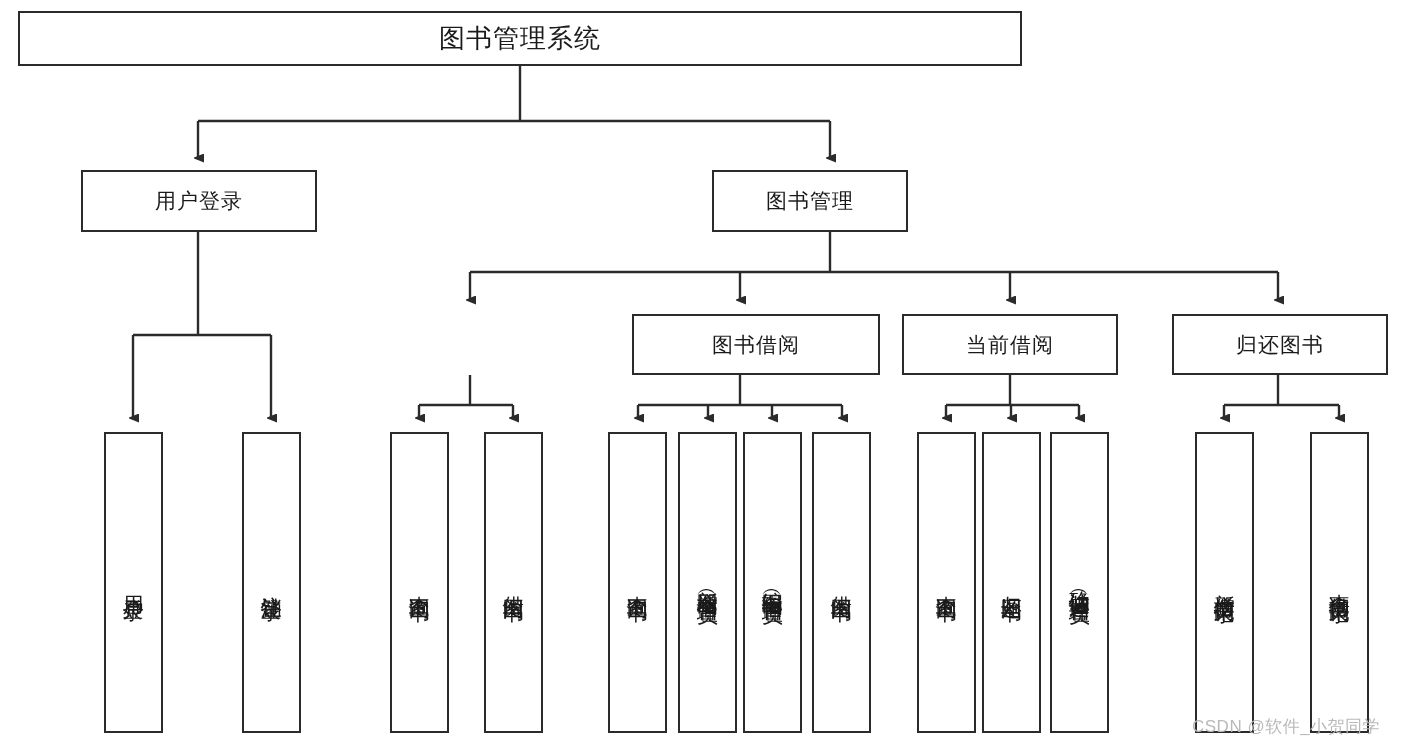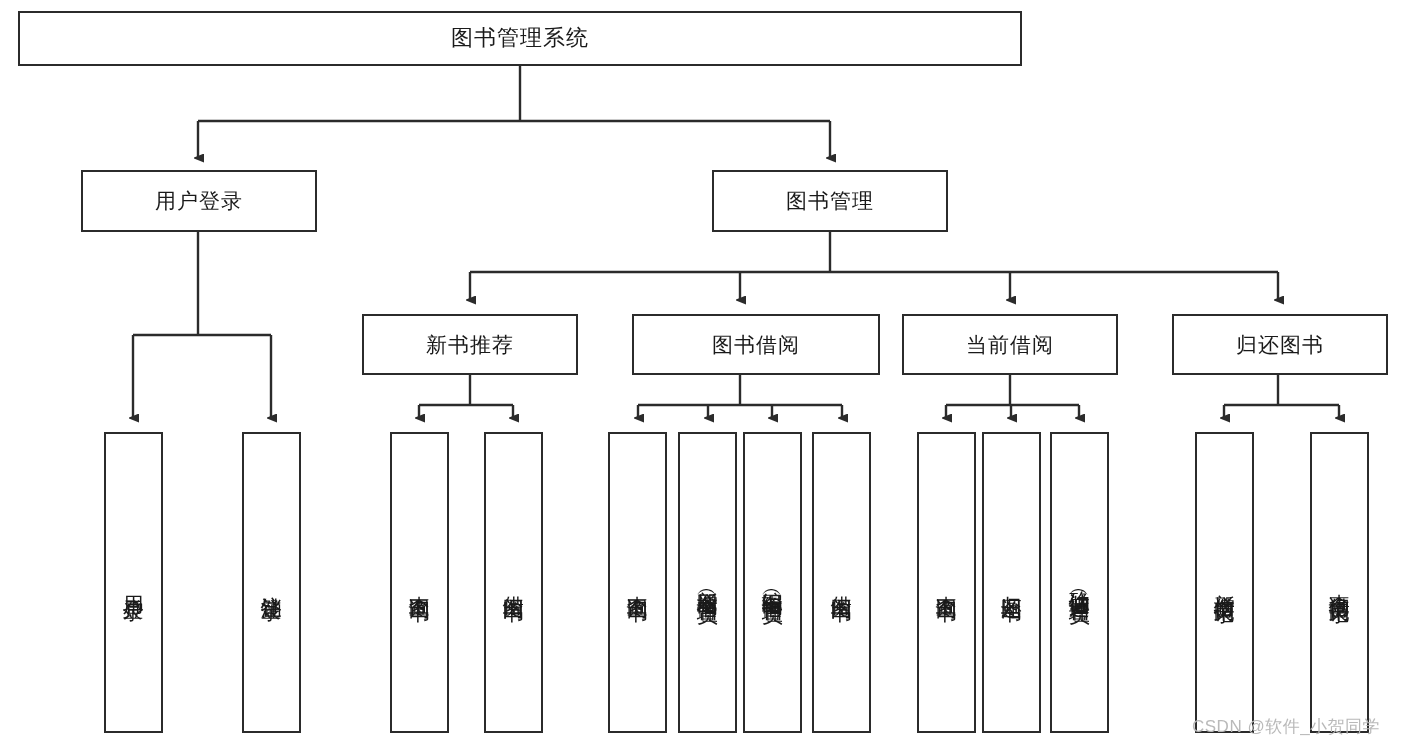--- a/index.html
+++ b/index.html
@@ -27,21 +27,21 @@
     justify-content: center;
     color: #1a1a1a;
   }
   .box-h {
     font-size: 21px;
     letter-spacing: 1px;
     line-height: 1.1;
     text-align: center;
   }
   .box-root {
-    font-size: 22px;
+    font-size: 26px;
     letter-spacing: 1px;
   }
   .box-v {
     writing-mode: vertical-rl;
     text-orientation: upright;
     font-size: 21px;
     line-height: 1.32;
     letter-spacing: 2px;
     text-align: center;
     padding: 6px 0;
@@ -120,27 +120,24 @@
     </g>
   </svg>
 
   <div class="box box-h box-root" style="left:18px;top:11px;width:1004px;height:55px;">
     <span>图书管理系统</span>
   </div>
 
   <div class="box box-h" style="left:81px;top:170px;width:236px;height:62px;">
     <span>用户登录</span>
   </div>
-  <div class="box box-h" style="left:712px;top:170px;width:236px;height:62px;">
+  <div class="box box-h" style="left:712px;top:170px;width:196px;height:62px;">
     <span>图书管理</span>
   </div>
 
-  <div class="box box-h" style="left:362px;top:314px;width:216px;height:61px;">
-    <span>新书推荐</span>
-  </div>
   <div class="box box-h" style="left:632px;top:314px;width:248px;height:61px;">
     <span>图书借阅</span>
   </div>
   <div class="box box-h" style="left:902px;top:314px;width:216px;height:61px;">
     <span>当前借阅</span>
   </div>
   <div class="box box-h" style="left:1172px;top:314px;width:216px;height:61px;">
     <span>归还图书</span>
   </div>
 

